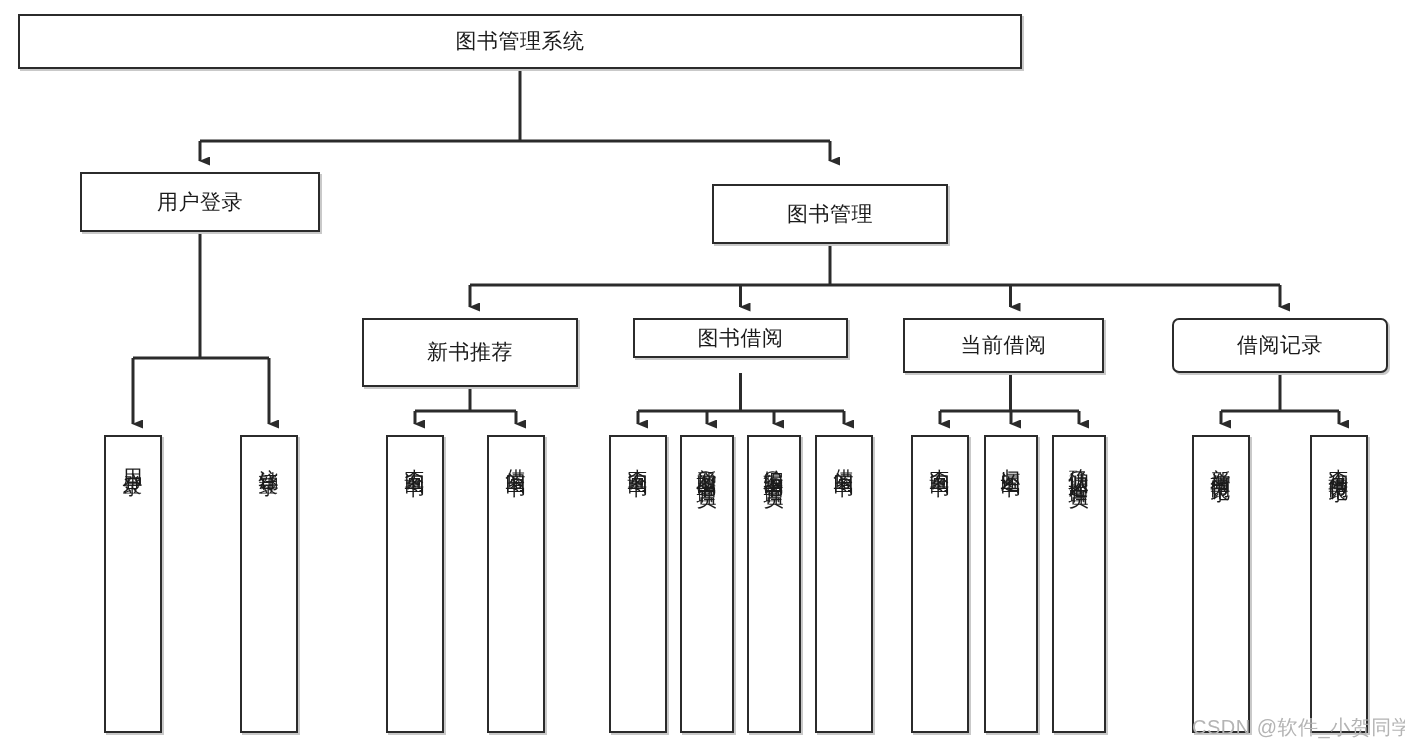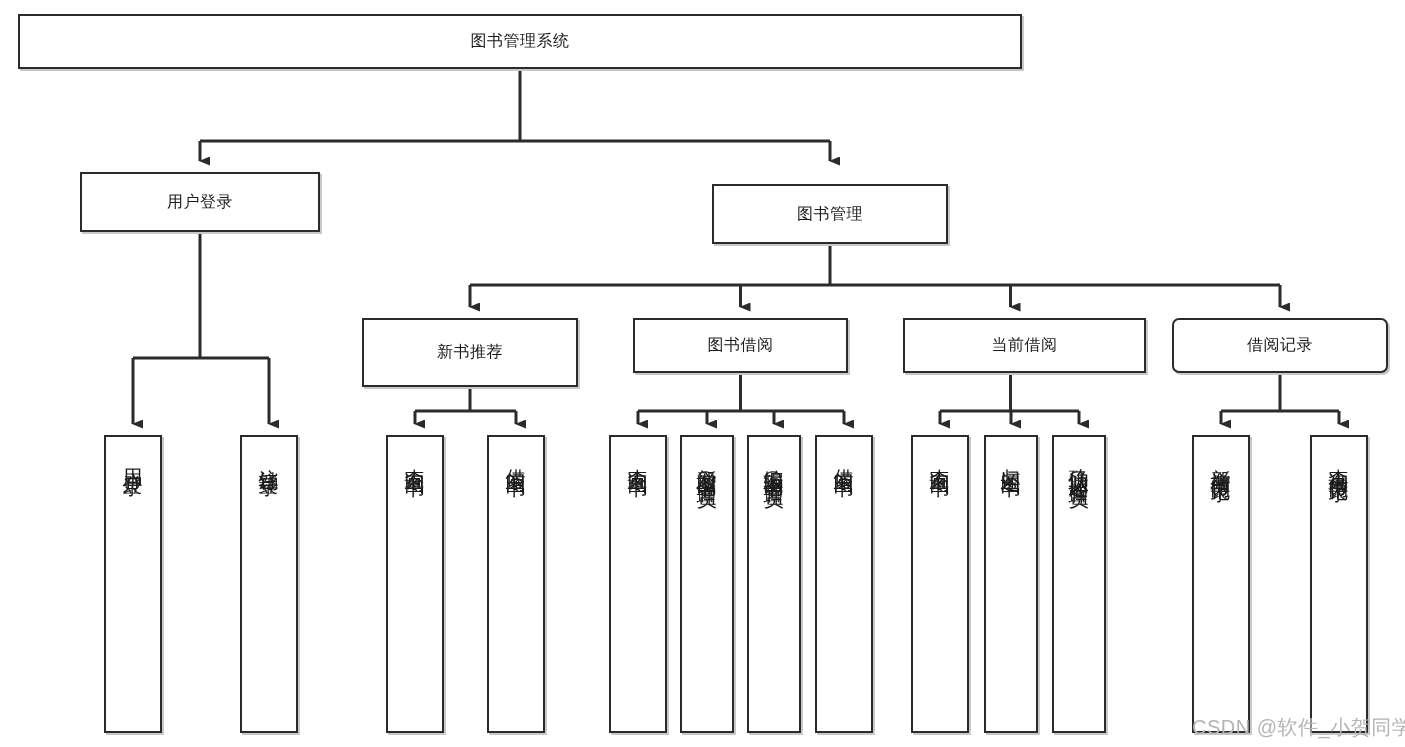--- a/index.html
+++ b/index.html
@@ -33,21 +33,21 @@
     box-sizing: border-box;
     background: #ffffff;
     border: 2px solid #2b2b2b;
     box-shadow: 2px 2px 0 0 #c9c9c9;
     display: flex;
     align-items: center;
     justify-content: center;
     z-index: 3;
   }
   .node-label {
-    font-size: 16px;
+    font-size: 21px;
     line-height: 1.15;
     letter-spacing: 0.5px;
     color: #1b1b1b;
     text-align: center;
     white-space: nowrap;
   }
   
   .node.horizontal .node-label {
     writing-mode: horizontal-tb;
   }
@@ -129,24 +129,24 @@
       </div>
       <div class="node horizontal" style="left: 80px; top: 172px; width: 240px; height: 60px;">
         <span class="node-label">用户登录</span>
       </div>
       <div class="node horizontal" style="left: 712px; top: 184px; width: 236px; height: 60px; justify-content: center;">
         <span class="node-label">图书管理</span>
       </div>
       <div class="node horizontal" style="left: 362px; top: 318px; width: 216px; height: 69px;">
         <span class="node-label">新书推荐</span>
       </div>
-      <div class="node horizontal" style="left: 633px; top: 318px; width: 215px; height: 55px;">
+      <div class="node horizontal" style="left: 633px; top: 318px; width: 215px; height: 40px;">
         <span class="node-label">图书借阅</span>
       </div>
-      <div class="node horizontal" style="left: 903px; top: 318px; width: 243px; height: 55px;">
+      <div class="node horizontal" style="left: 903px; top: 318px; width: 201px; height: 55px;">
         <span class="node-label">当前借阅</span>
       </div>
       <div class="node horizontal" style="left: 1172px; top: 318px; width: 216px; height: 55px; border-radius: 7px;">
         <span class="node-label">借阅记录</span>
       </div>
       <div class="node vertical" style="left: 104px; top: 435px; width: 58px; height: 298px;">
         <span class="node-label">用户登录</span>
       </div>
       <div class="node vertical" style="left: 240px; top: 435px; width: 58px; height: 298px;">
         <span class="node-label">注销登录</span>

